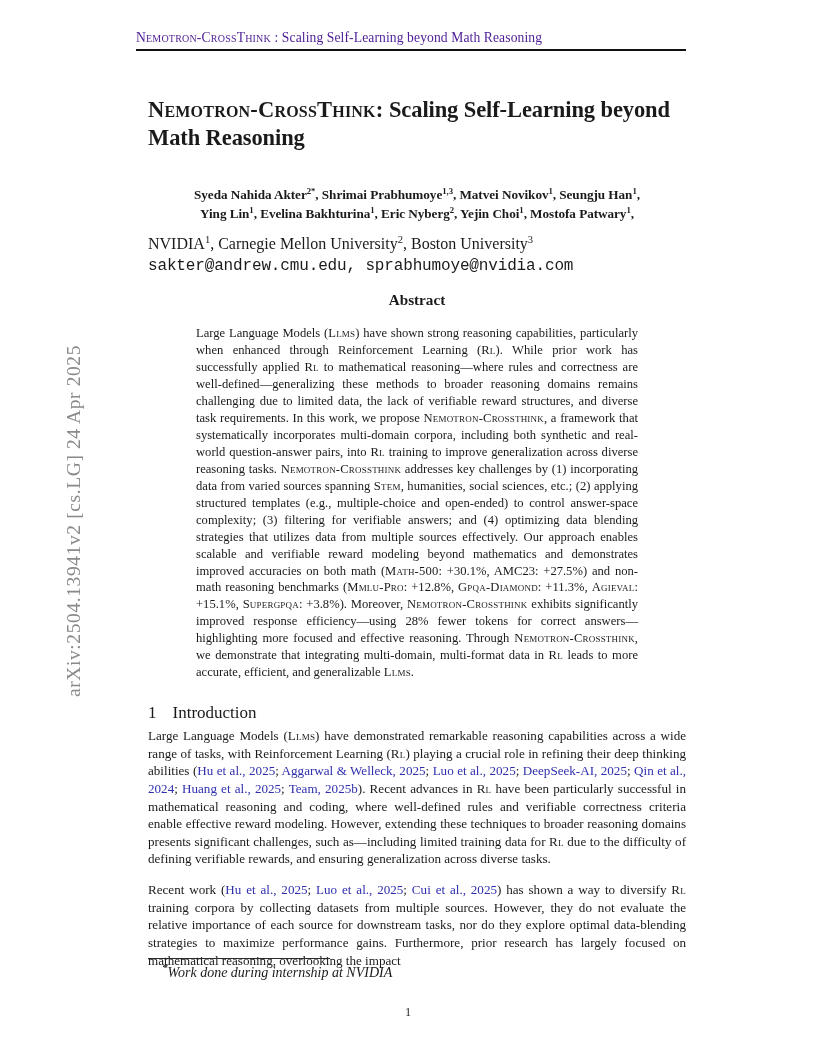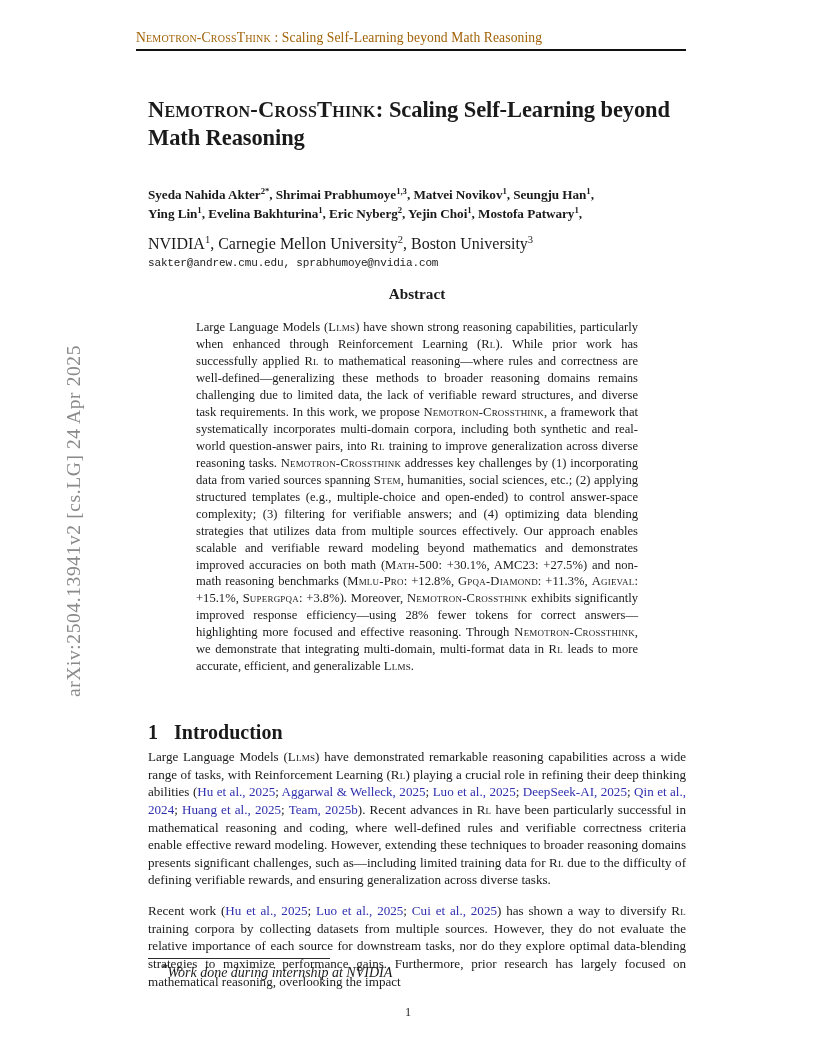--- a/index.html
+++ b/index.html
@@ -35,21 +35,21 @@
 
   
   .running-header {
     position: absolute;
     left: 136px;
     top: 30px;
     width: 550px;
   }
   .running-header .rh-text {
     font-size: 13.6px;
-    color: #a16207;
+    color: #4c1d95;
     white-space: nowrap;
     letter-spacing: 0.1px;
   }
   .sc {
     font-variant: small-caps;
     letter-spacing: 0.2px;
   }
   .running-header .rh-rule {
     margin-top: 3px;
     border-top: 2.2px solid #111111;
@@ -77,35 +77,35 @@
     text-align: right;
   }
 
   .authors {
     margin-top: 32px;
     font-size: 13.2px;
     font-weight: bold;
     line-height: 1.46;
     letter-spacing: -0.05px;
   }
-  .authors .aline { display: block; white-space: nowrap; }
+  .authors .aline { display: block; white-space: nowrap; text-align: center; }
   sup { font-size: 0.66em; vertical-align: super; line-height: 0; font-weight: bold;}
 
   .affiliations {
     margin-top: 9px;
     font-size: 16px;
     font-weight: normal;
     line-height: 1.45;
   }
   .affiliations sup { font-weight: normal; }
 
   .emails {
     margin-top: 2px;
     font-family: "Liberation Mono", "DejaVu Sans Mono", monospace;
-    font-size: 11px;
+    font-size: 16px;
     letter-spacing: -0.15px;
     color: #1a1a1a;
   }
 
   
   .abstract-wrap {
     margin-top: 16px;
     padding: 0 48px;
   }
   .abstract-heading {
@@ -117,23 +117,23 @@
   .abstract-body {
     font-size: 12.6px;
     line-height: 1.345;
     text-align: justify;
     text-justify: inter-word;
     hyphens: none;
   }
 
   
   .section-head {
-    margin-top: 46px;
-    font-size: 20px;
-    font-weight: bold;
+    margin-top: 22px;
+    font-size: 17px;
+    font-weight: normal;
   }
   .section-head .num { margin-right: 16px; }
 
   .body-para {
     margin-top: 13px;
     font-size: 13.1px;
     line-height: 1.345;
     text-align: justify;
     hyphens: none;
   }

